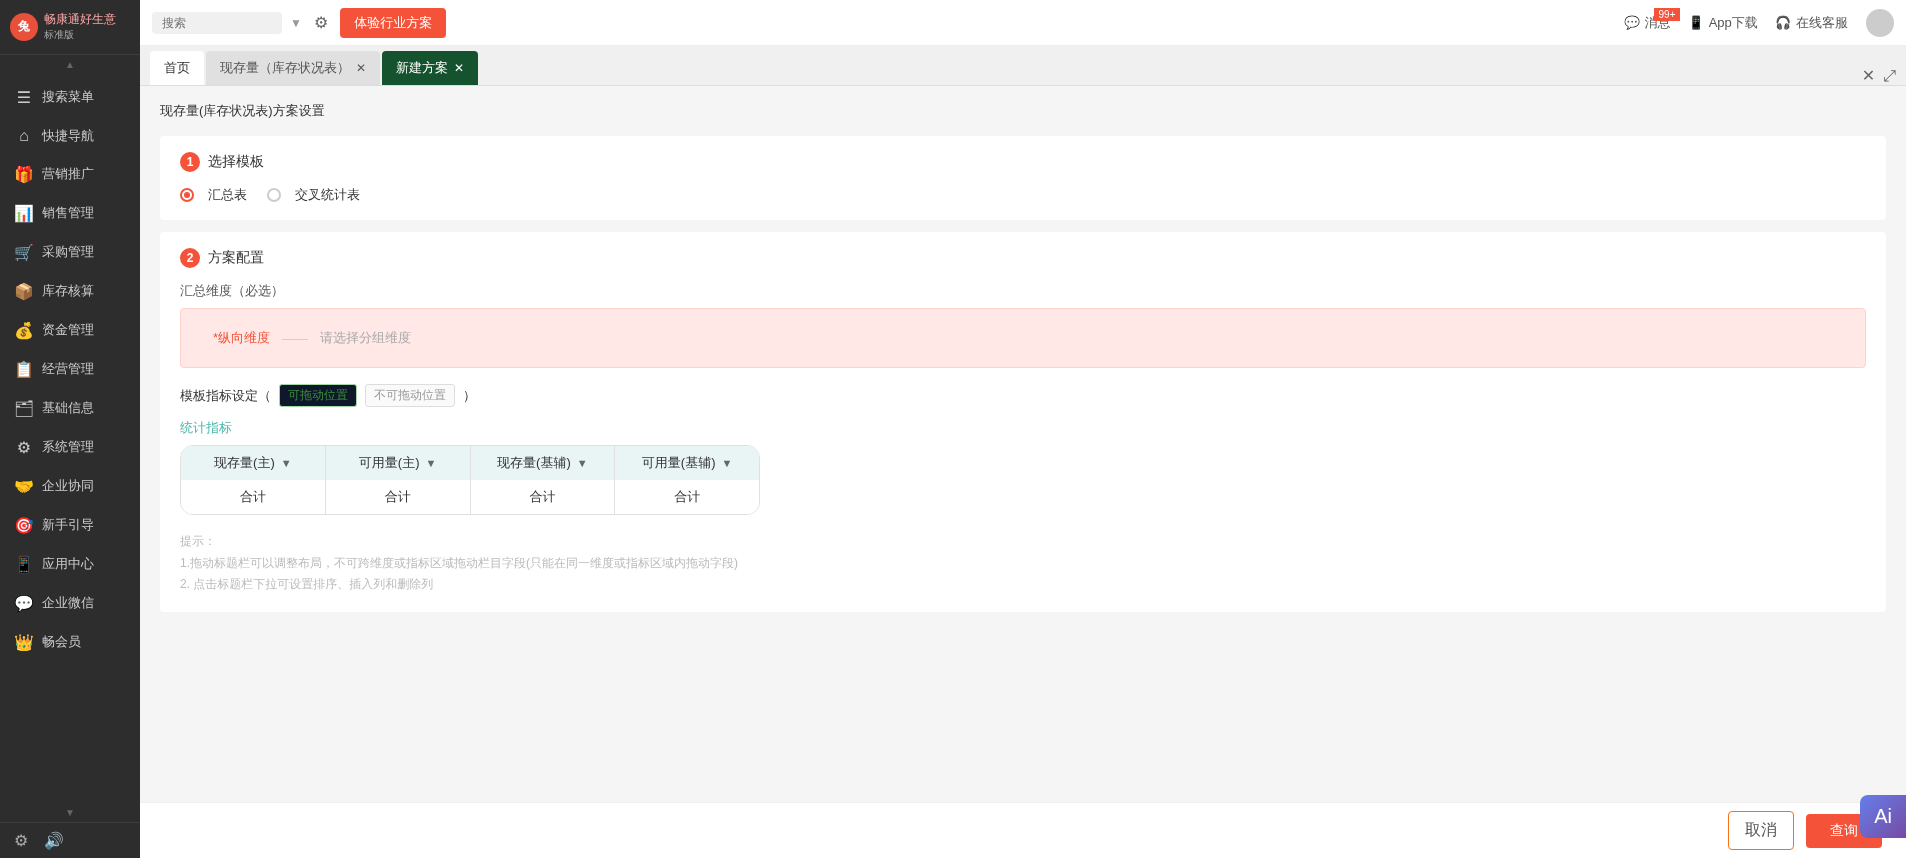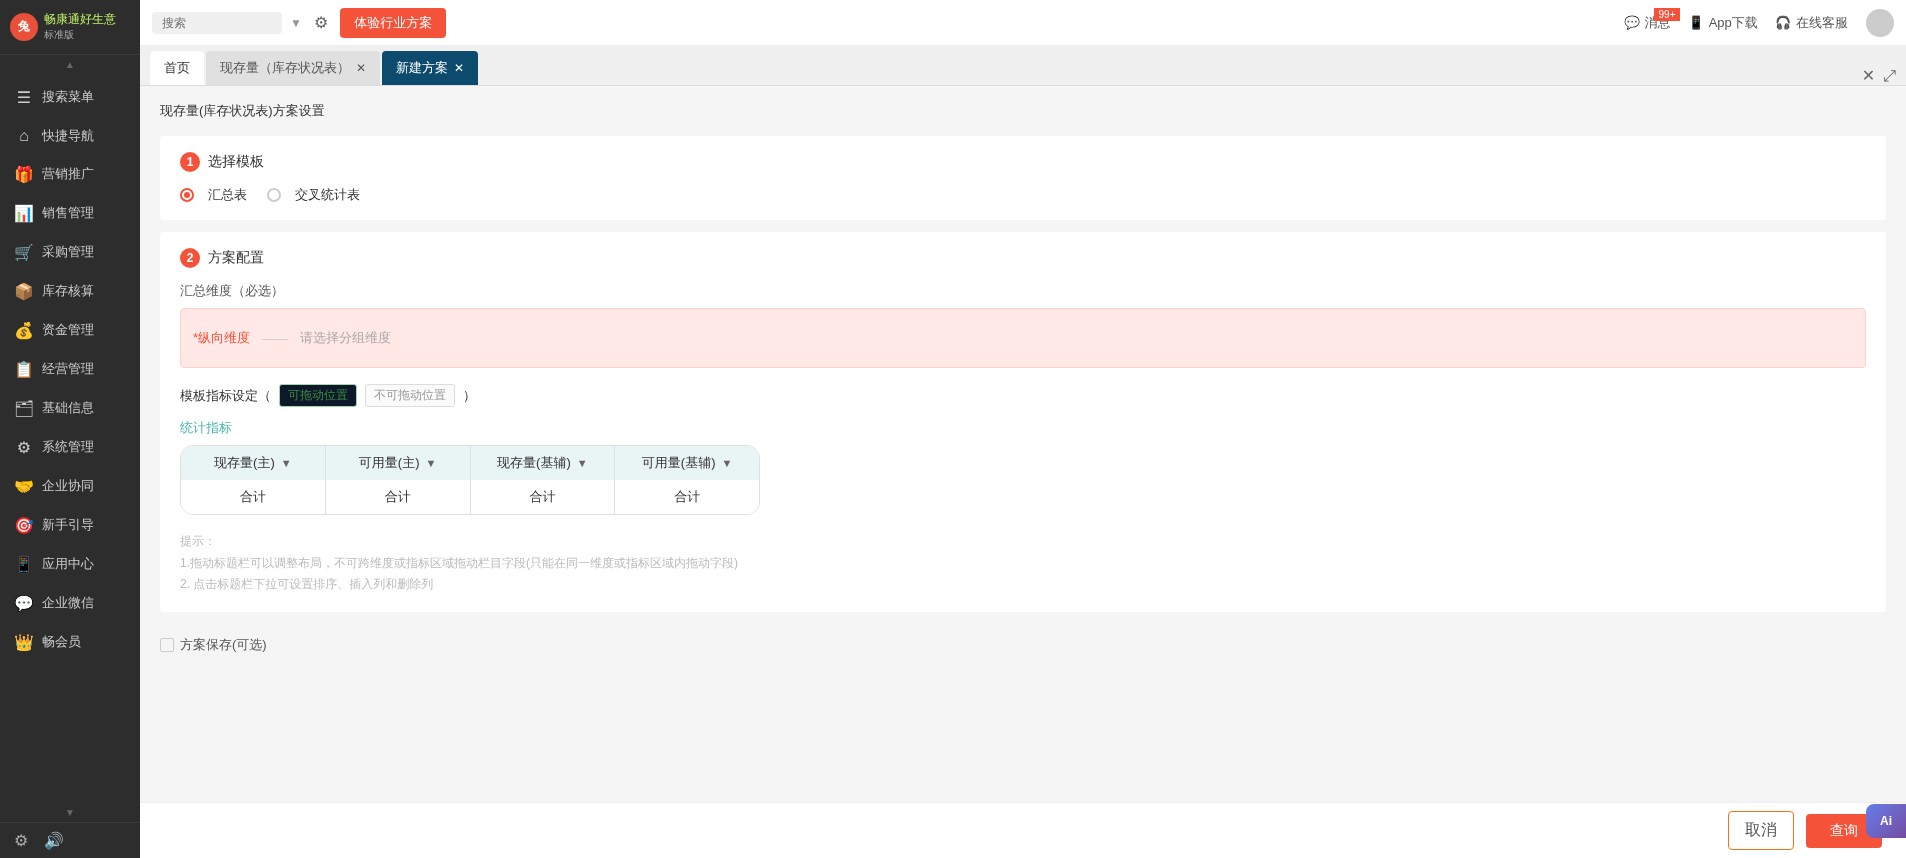--- a/index.html
+++ b/index.html
@@ -22,21 +22,21 @@
       align-items: center;
       gap: 6px;
     }
     .sidebar-logo-icon {
       width: 28px; height: 28px;
       background: #e8503a;
       border-radius: 50%;
       display: flex; align-items: center; justify-content: center;
       color: white; font-size: 12px; font-weight: bold;
     }
-    .sidebar-logo-text { font-size: 12px; color: #bef264; line-height: 1.3; }
+    .sidebar-logo-text { font-size: 12px; color: #fca5a5; line-height: 1.3; }
     .sidebar-logo-badge { font-size: 10px; color: #aaa; }
     .sidebar-nav { flex: 1; overflow-y: auto; padding: 4px 0; }
     .sidebar-item {
       display: flex; align-items: center; gap: 8px;
       padding: 10px 14px;
       cursor: pointer;
       color: #ccc;
       font-size: 13px;
       transition: background 0.2s;
     }
@@ -130,21 +130,21 @@
       padding: 8px 14px;
       background: #e0e0e0;
       border-radius: 4px 4px 0 0;
       font-size: 13px;
       color: #555;
       cursor: pointer;
       display: flex; align-items: center; gap: 6px;
       margin-right: 2px;
     }
     .tab.active {
-      background: #0c4a6e;
+      background: #14532d;
       color: #fff;
     }
     .tab-close { font-size: 11px; cursor: pointer; }
     .tab-home { background: #fff; color: #333; }
     .tab-close-icon { font-size: 12px; }
 
     
     .window-controls {
       margin-left: auto;
       display: flex; gap: 8px; align-items: center;
@@ -206,21 +206,21 @@
     }
 
     
     .dimension-label {
       font-size: 13px; color: #555; margin-bottom: 8px;
     }
     .dimension-required-box {
       background: #ffe8e5;
       border: 1px solid #ffd0cc;
       border-radius: 4px;
-      padding: 20px 12px;
+      padding: 20px 32px;
       display: flex; align-items: center; gap: 12px;
       margin-bottom: 16px;
     }
     .dimension-field-label {
       color: #f5523a; font-size: 13px;
     }
     .dimension-dash { color: #ccc; }
     .dimension-placeholder { color: #aaa; font-size: 13px; }
 
     
@@ -337,22 +337,22 @@
 
     
     .ai-float-btn {
       position: fixed;
       bottom: 20px;
       right: 0;
       background: linear-gradient(135deg, #667eea 0%, #764ba2 100%);
       color: white;
       border-radius: 8px 0 0 8px;
       padding: 10px 14px;
-      font-size: 12px;
-      font-weight: bold;
+      font-size: 20px;
+      font-weight: normal;
       cursor: pointer;
       writing-mode: horizontal-tb;
     }
   </style>
 </head>
 <body>
 
 <div class="sidebar">
   <div class="sidebar-logo">
     <div class="sidebar-logo-icon">兔</div>
@@ -556,24 +556,20 @@
         </div>
       </div>
 
       <div class="tips-section">
         <div>提示：</div>
         <div>1.拖动标题栏可以调整布局，不可跨维度或指标区域拖动栏目字段(只能在同一维度或指标区域内拖动字段)</div>
         <div>2. 点击标题栏下拉可设置排序、插入列和删除列</div>
       </div>
     </div>
 
-    <div class="save-checkbox-row">
-      <div class="checkbox-box"></div>
-      <span>方案保存(可选)</span>
-    </div>
 
   </div>
 
   <div class="footer-bar">
     <button class="btn-cancel">取消</button>
     <button class="btn-query">查询</button>
   </div>
 
 </div>
 

